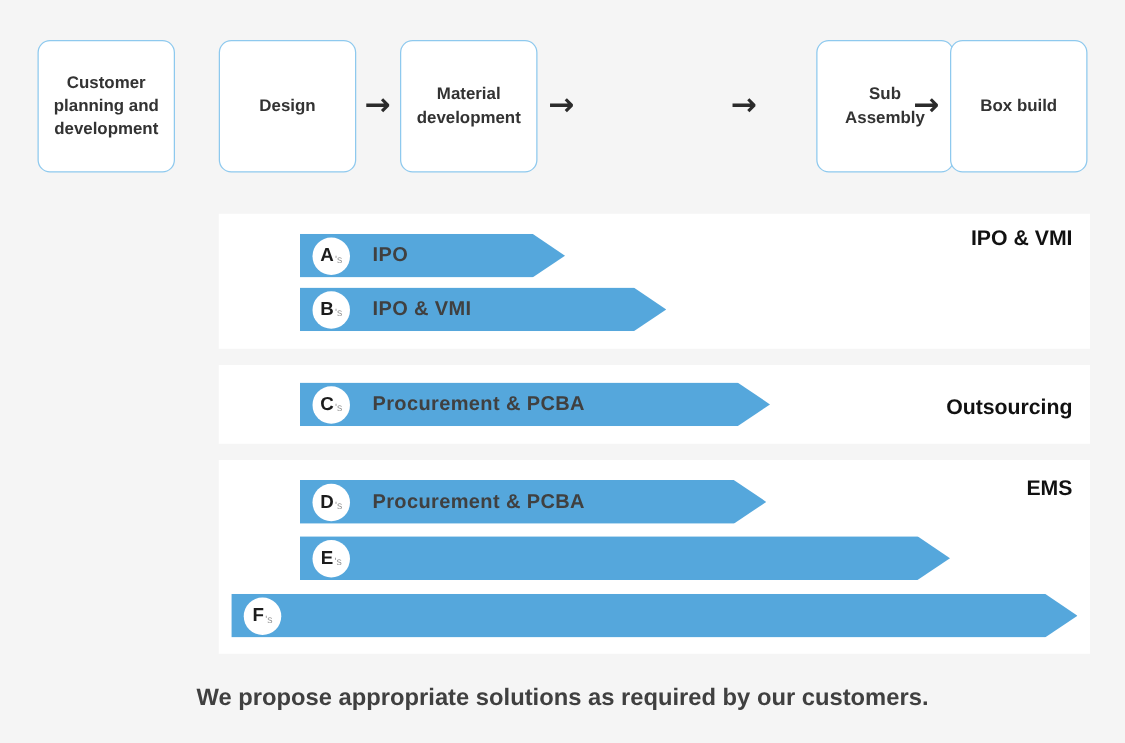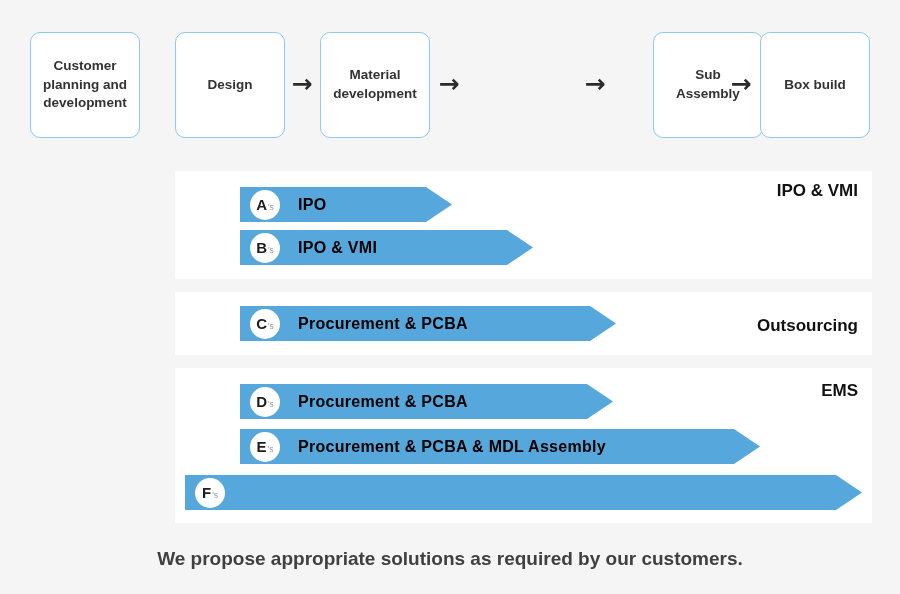--- a/index.html
+++ b/index.html
@@ -52,21 +52,21 @@
     clip-path:polygon(0 0, calc(100% - 26px) 0, 100% 50%, calc(100% - 26px) 100%, 0 100%);
     display:flex;align-items:center;padding-left:58px;
   }
   .bar-a{left:65px;top:16px;width:212px;}
   .bar-b{left:65px;top:59px;width:293px;}
   .bar-c{left:65px;top:14px;width:376px;}
   .bar-d{left:65px;top:16px;width:373px;}
   .bar-e{left:65px;top:61px;width:520px;}
   .bar-f{left:10px;top:107px;width:677px;}
   .bar-label{
-    color:#000000;font-size:16px;font-weight:bold;letter-spacing:.3px;white-space:nowrap;
+    color:#404040;font-size:16px;font-weight:bold;letter-spacing:.3px;white-space:nowrap;
   }
   .badge{
     position:absolute;left:10px;top:2.5px;width:30px;height:30px;border-radius:50%;
     background:#ffffff;display:flex;align-items:center;justify-content:center;
   }
   .badge-letter{font-size:15px;font-weight:bold;color:#1c1c1c;}
   .badge-suffix{font-size:8.5px;color:var(--suffix-gray);position:relative;top:2px;margin-left:1px;}
   
   .caption{
     position:absolute;left:0;top:548px;width:900px;text-align:center;
@@ -124,21 +124,20 @@
         <span class="badge-letter">D</span>
         <span class="badge-suffix">'s</span>
       </span>
       <span class="bar-label">Procurement &amp; PCBA</span>
     </div>
     <div class="bar bar-e">
       <span class="badge">
         <span class="badge-letter">E</span>
         <span class="badge-suffix">'s</span>
       </span>
-      <span class="bar-label">Procurement &amp; PCBA &amp; MDL Assembly</span>
     </div>
     <div class="bar bar-f">
       <span class="badge">
         <span class="badge-letter">F</span>
         <span class="badge-suffix">'s</span>
       </span>
     </div>
   </div>
 
   <div class="caption">We propose appropriate solutions as required by our customers.</div>

